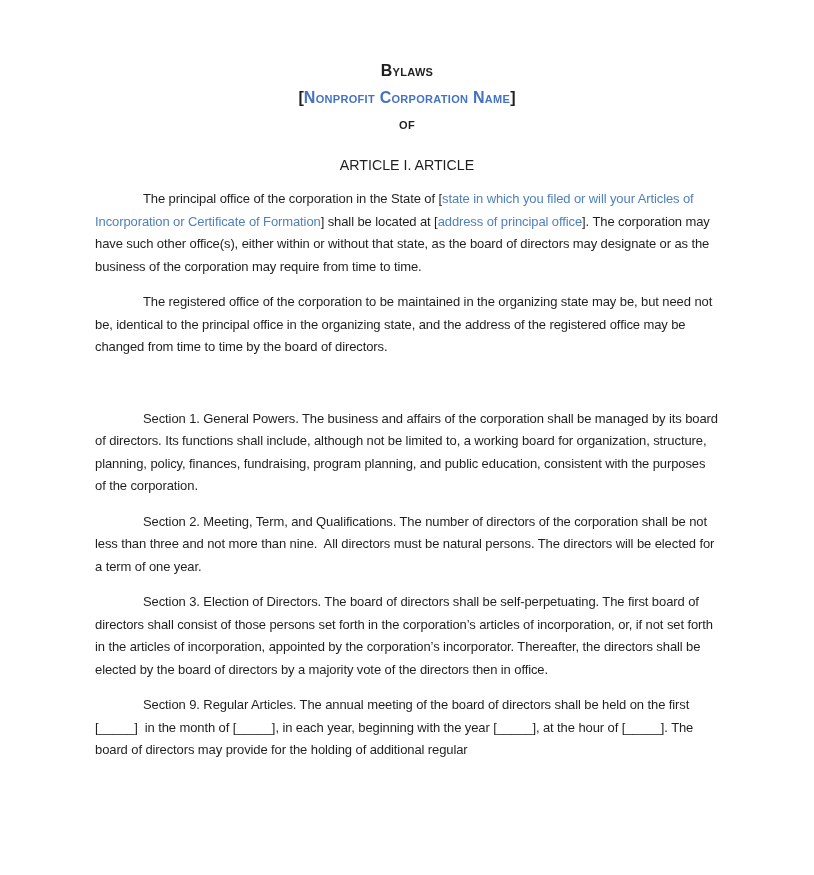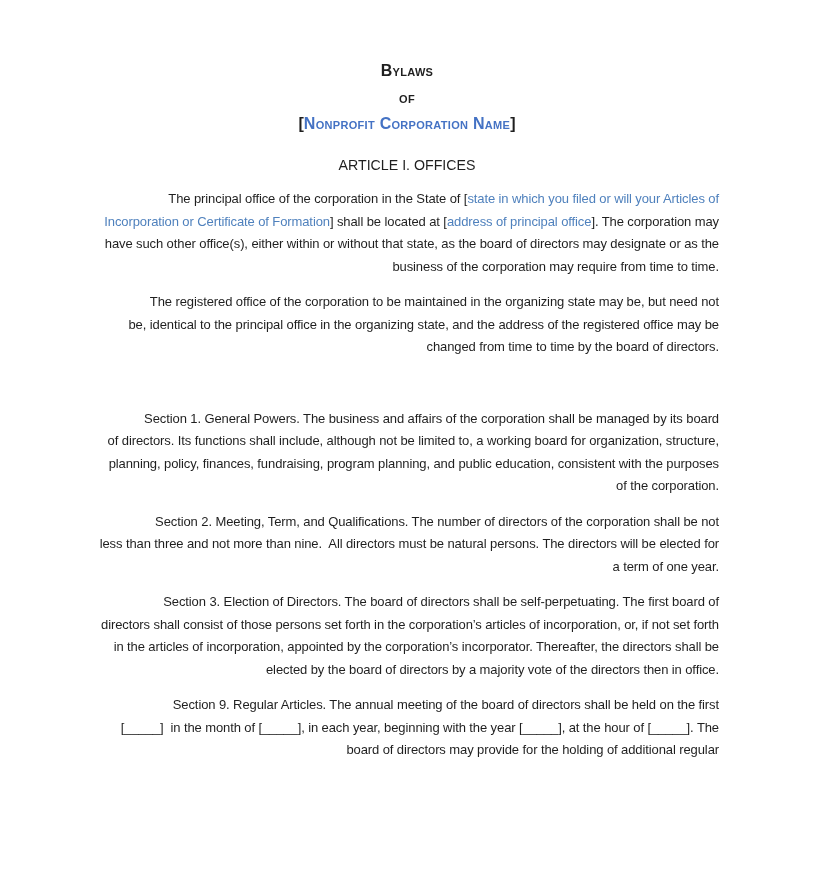--- a/index.html
+++ b/index.html
@@ -48,38 +48,38 @@
   }
   .article-heading.first { margin-top: 16px; }
   .u { }
   
   p.body {
     font-size: 13px;
     letter-spacing: -0.1px;
     line-height: 22.5px;
     margin: 0 0 13px 0;
     white-space: pre-wrap;
-    text-align: right;
+    text-align: left;
   }
   p.indent { text-indent: 48px; }
   span.blue { color: #4F81BD; }
   .spacer-blank-line { height: 36px; }
 </style>
 </head>
 <body>
 
 <div class="page">
 
   <div class="doc-title">
     <div class="t-line"><span class="sc">Bylaws</span></div>
+    <div class="t-line"><span class="bracket">[</span><span class="sc name-blue">Nonprofit Corporation Name</span><span class="bracket">]</span></div>
     <div class="t-line"><span class="sc">of</span></div>
-    <div class="t-line"><span class="bracket">[</span><span class="sc name-blue">Nonprofit Corporation Name</span><span class="bracket">]</span></div>
   </div>
 
-  <div class="article-heading first"><span class="u">ARTICLE I</span><span>. </span><span class="u">OFFICES</span></div>
+  <div class="article-heading first"><span class="u">ARTICLE I</span><span>. </span><span class="u">ARTICLE</span></div>
 
   <p class="body indent"><span>The principal office of the corporation in the State of [</span><span class="blue">state in which you filed or will your Articles of Incorporation or Certificate of Formation</span><span>] shall be located at [</span><span class="blue">address of principal office</span><span>]. The corporation may have such other office(s), either within or without that state, as the board of directors may designate or as the business of the corporation may require from time to time.</span></p>
 
   <p class="body indent"><span>The registered office of the corporation to be maintained in the organizing state may be, but need not be, identical to the principal office in the organizing state, and the address of the registered office may be changed from time to time by the board of directors.</span></p>
 
   <div class="spacer-blank-line"></div>
 
 
   <p class="body indent"><span class="u">Section 1</span><span>. </span><span class="u">General Powers</span><span>. The business and affairs of the corporation shall be managed by its board of directors. Its functions shall include, although not be limited to, a working board for organization, structure, planning, policy, finances, fundraising, program planning, and public education, consistent with the purposes of the corporation.</span></p>
 

